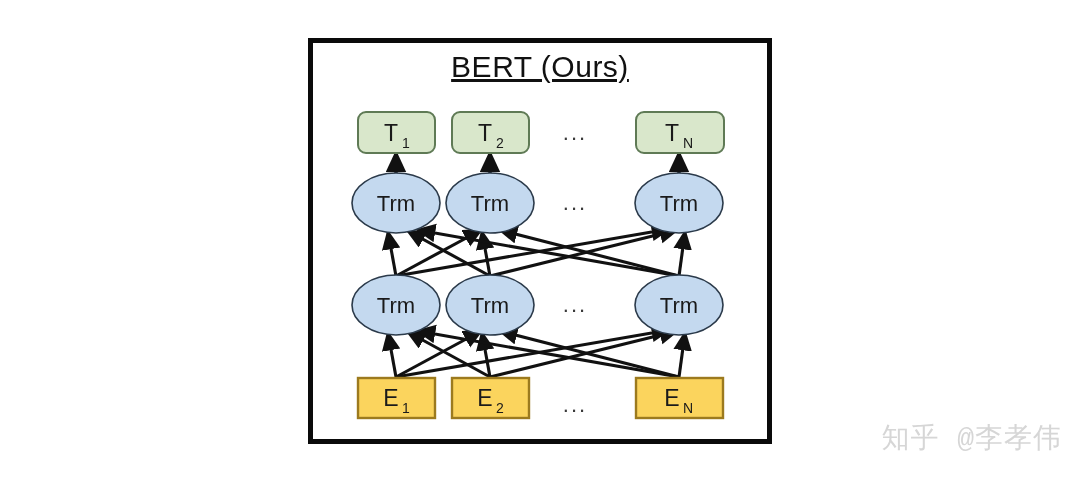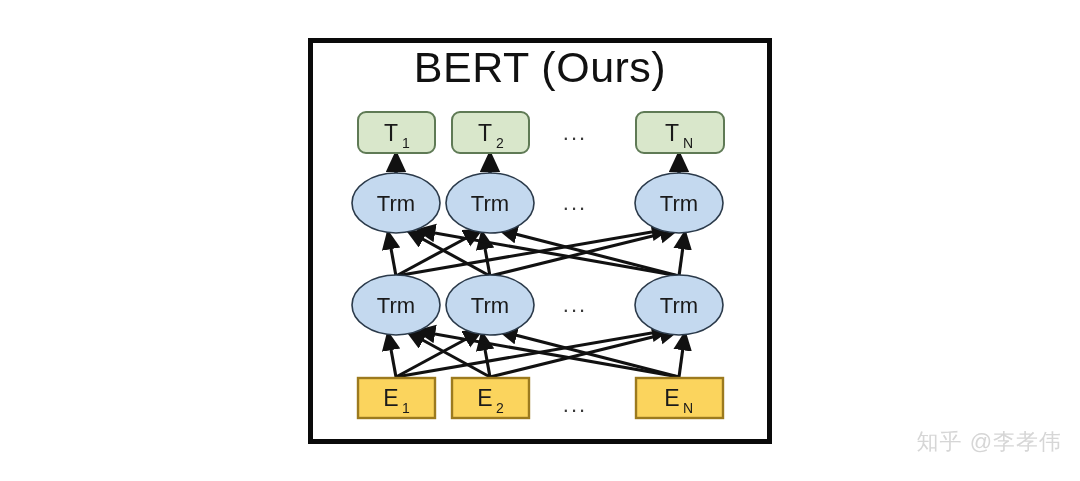--- a/index.html
+++ b/index.html
@@ -21,37 +21,38 @@
     border:5px solid #0a0a0a;
     background:#ffffff;
   }
 
   
   #title{
     position:absolute;
     left:308px;top:46px;
     width:464px;
     text-align:center;
-    font-size:43px;
+    font-size:30px;
     line-height:42px;
     color:#111111;
     letter-spacing:0.5px;
     white-space:nowrap;
+    text-decoration:underline;
   }
 
   
   #diagram{position:absolute;left:0;top:0;width:1080px;height:481px;}
 
   
   #watermark{
     position:absolute;
     right:18px;bottom:24px;
-    font-size:22px;
+    font-size:28px;
     color:#d6d6d6;
-    font-family:Liberation Sans, sans-serif;
+    font-family:Liberation Mono, monospace;
     white-space:nowrap;
     letter-spacing:1px;
   }
 
   .node-label{
     font-family:"Liberation Sans","DejaVu Sans",sans-serif;
     fill:#1a1a1a;
   }
   .dots{
     font-family:"Liberation Sans","DejaVu Sans",sans-serif;

